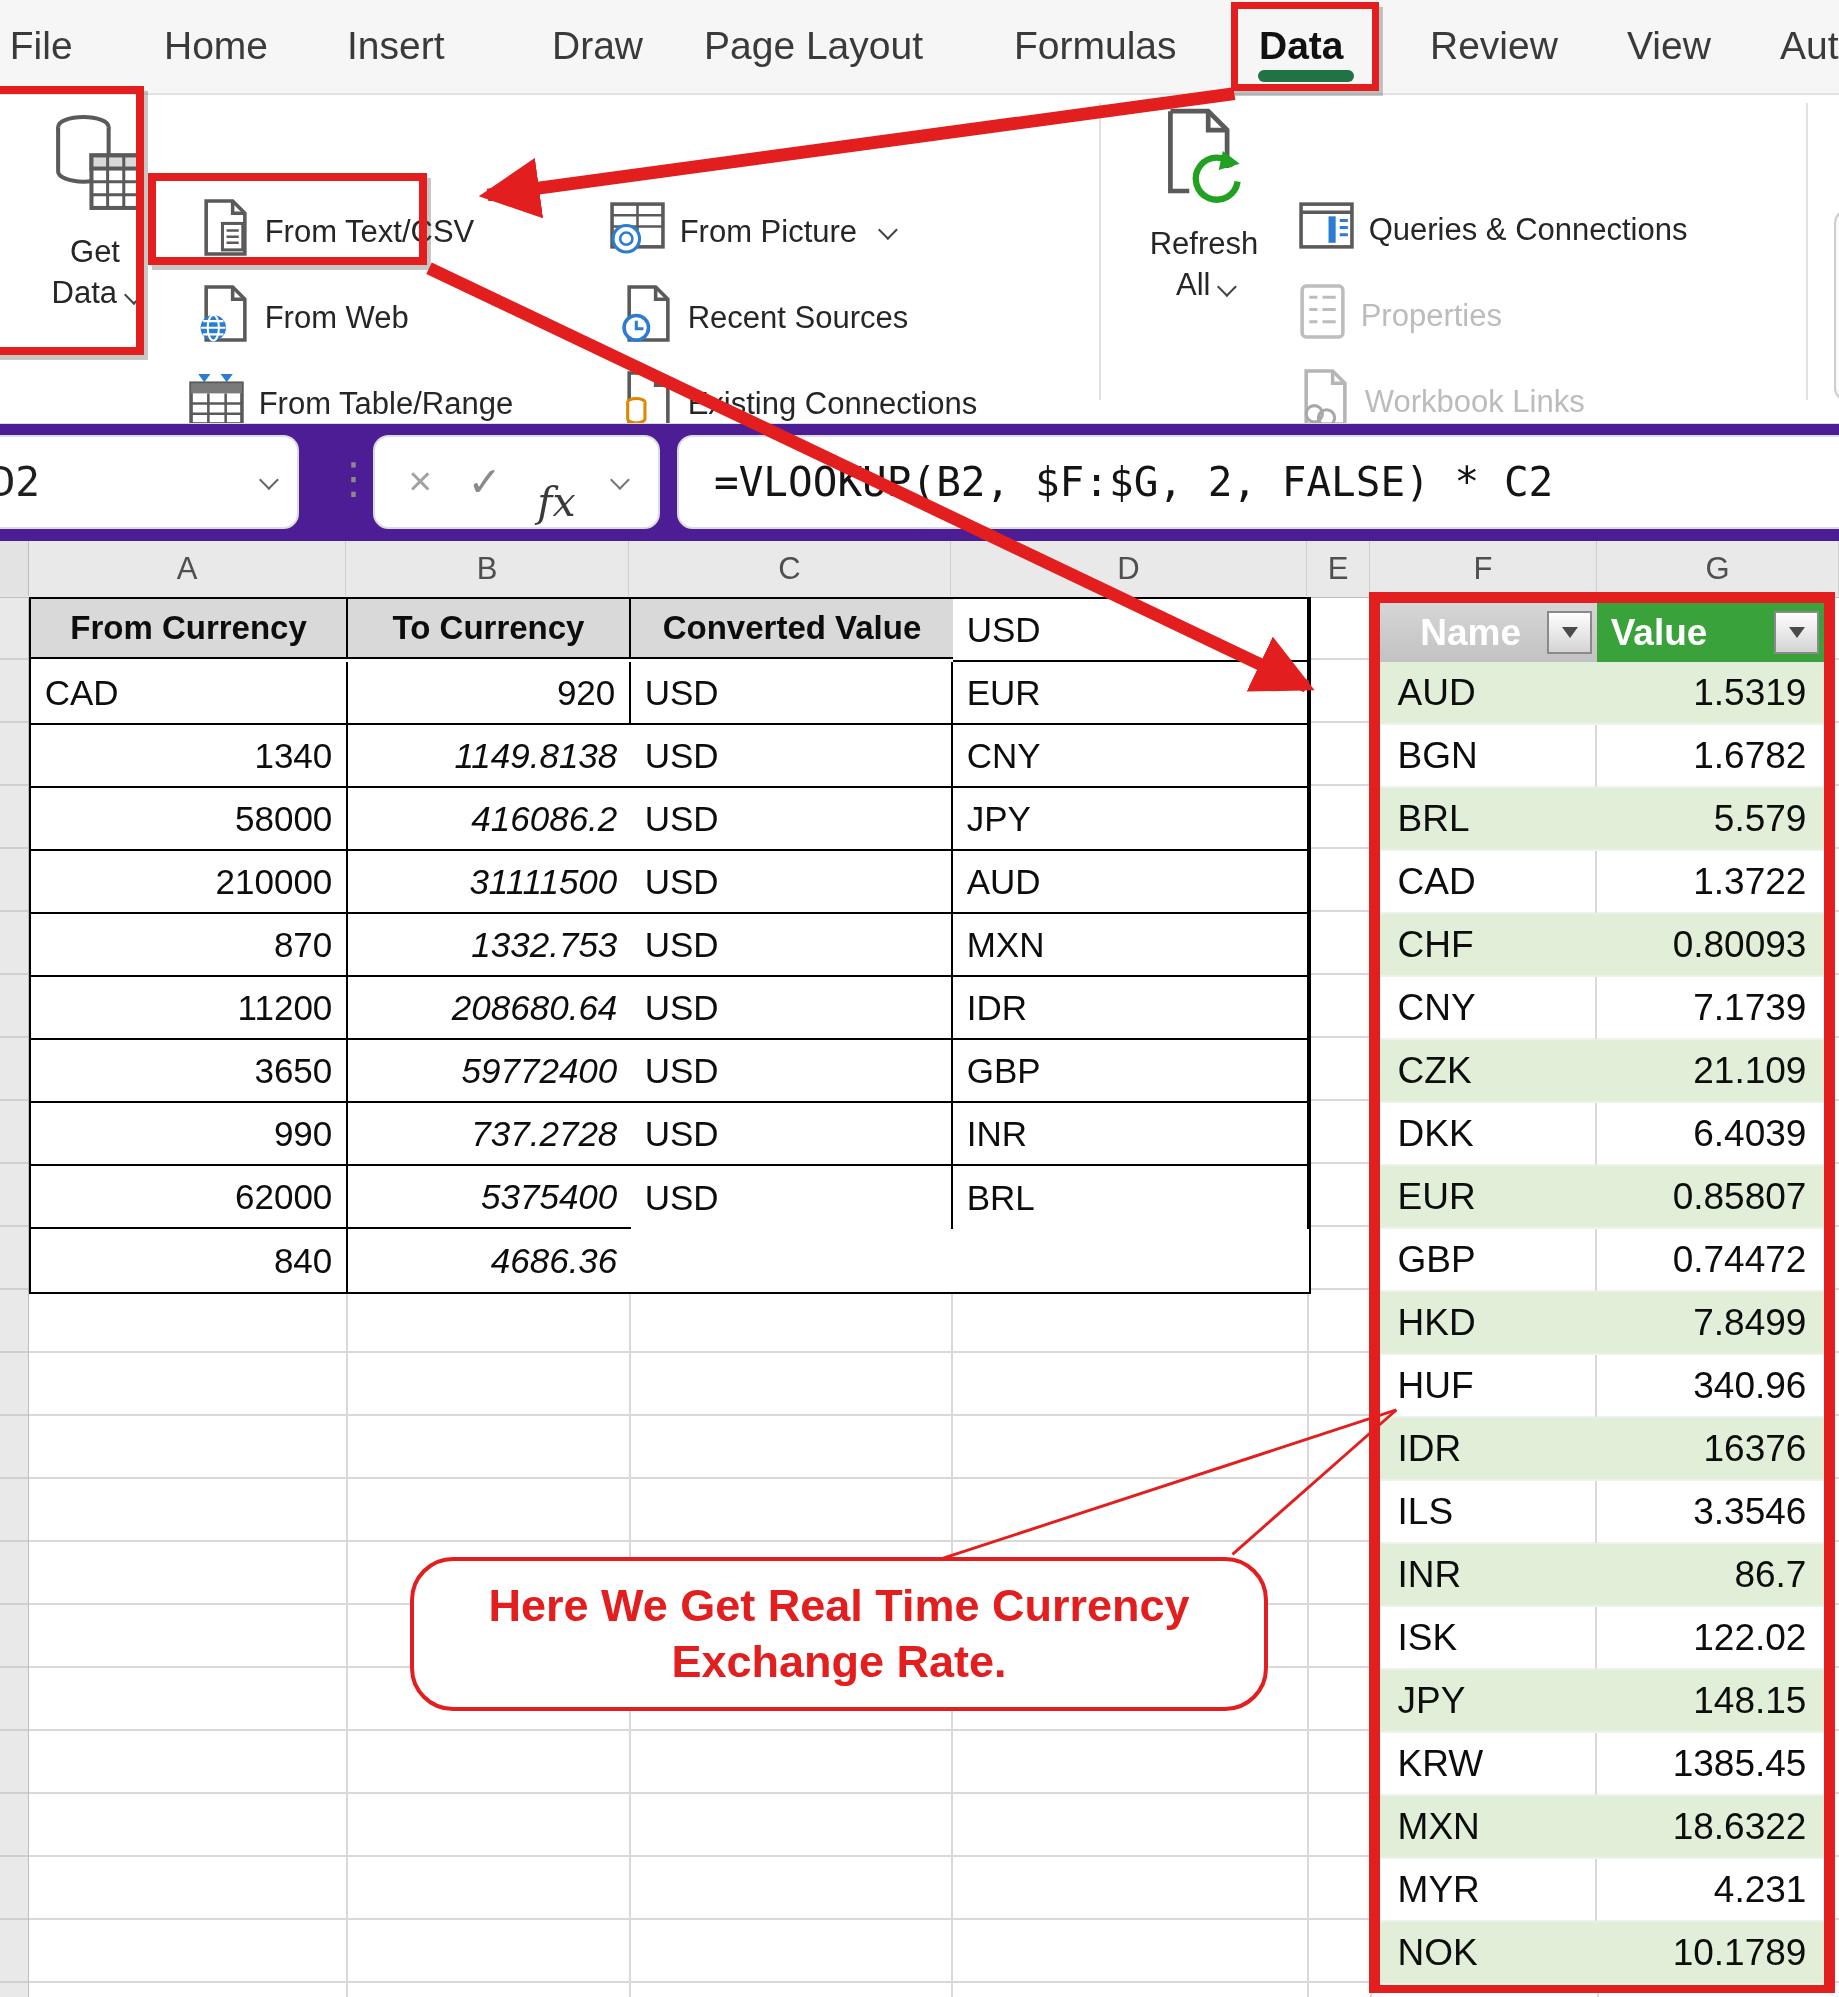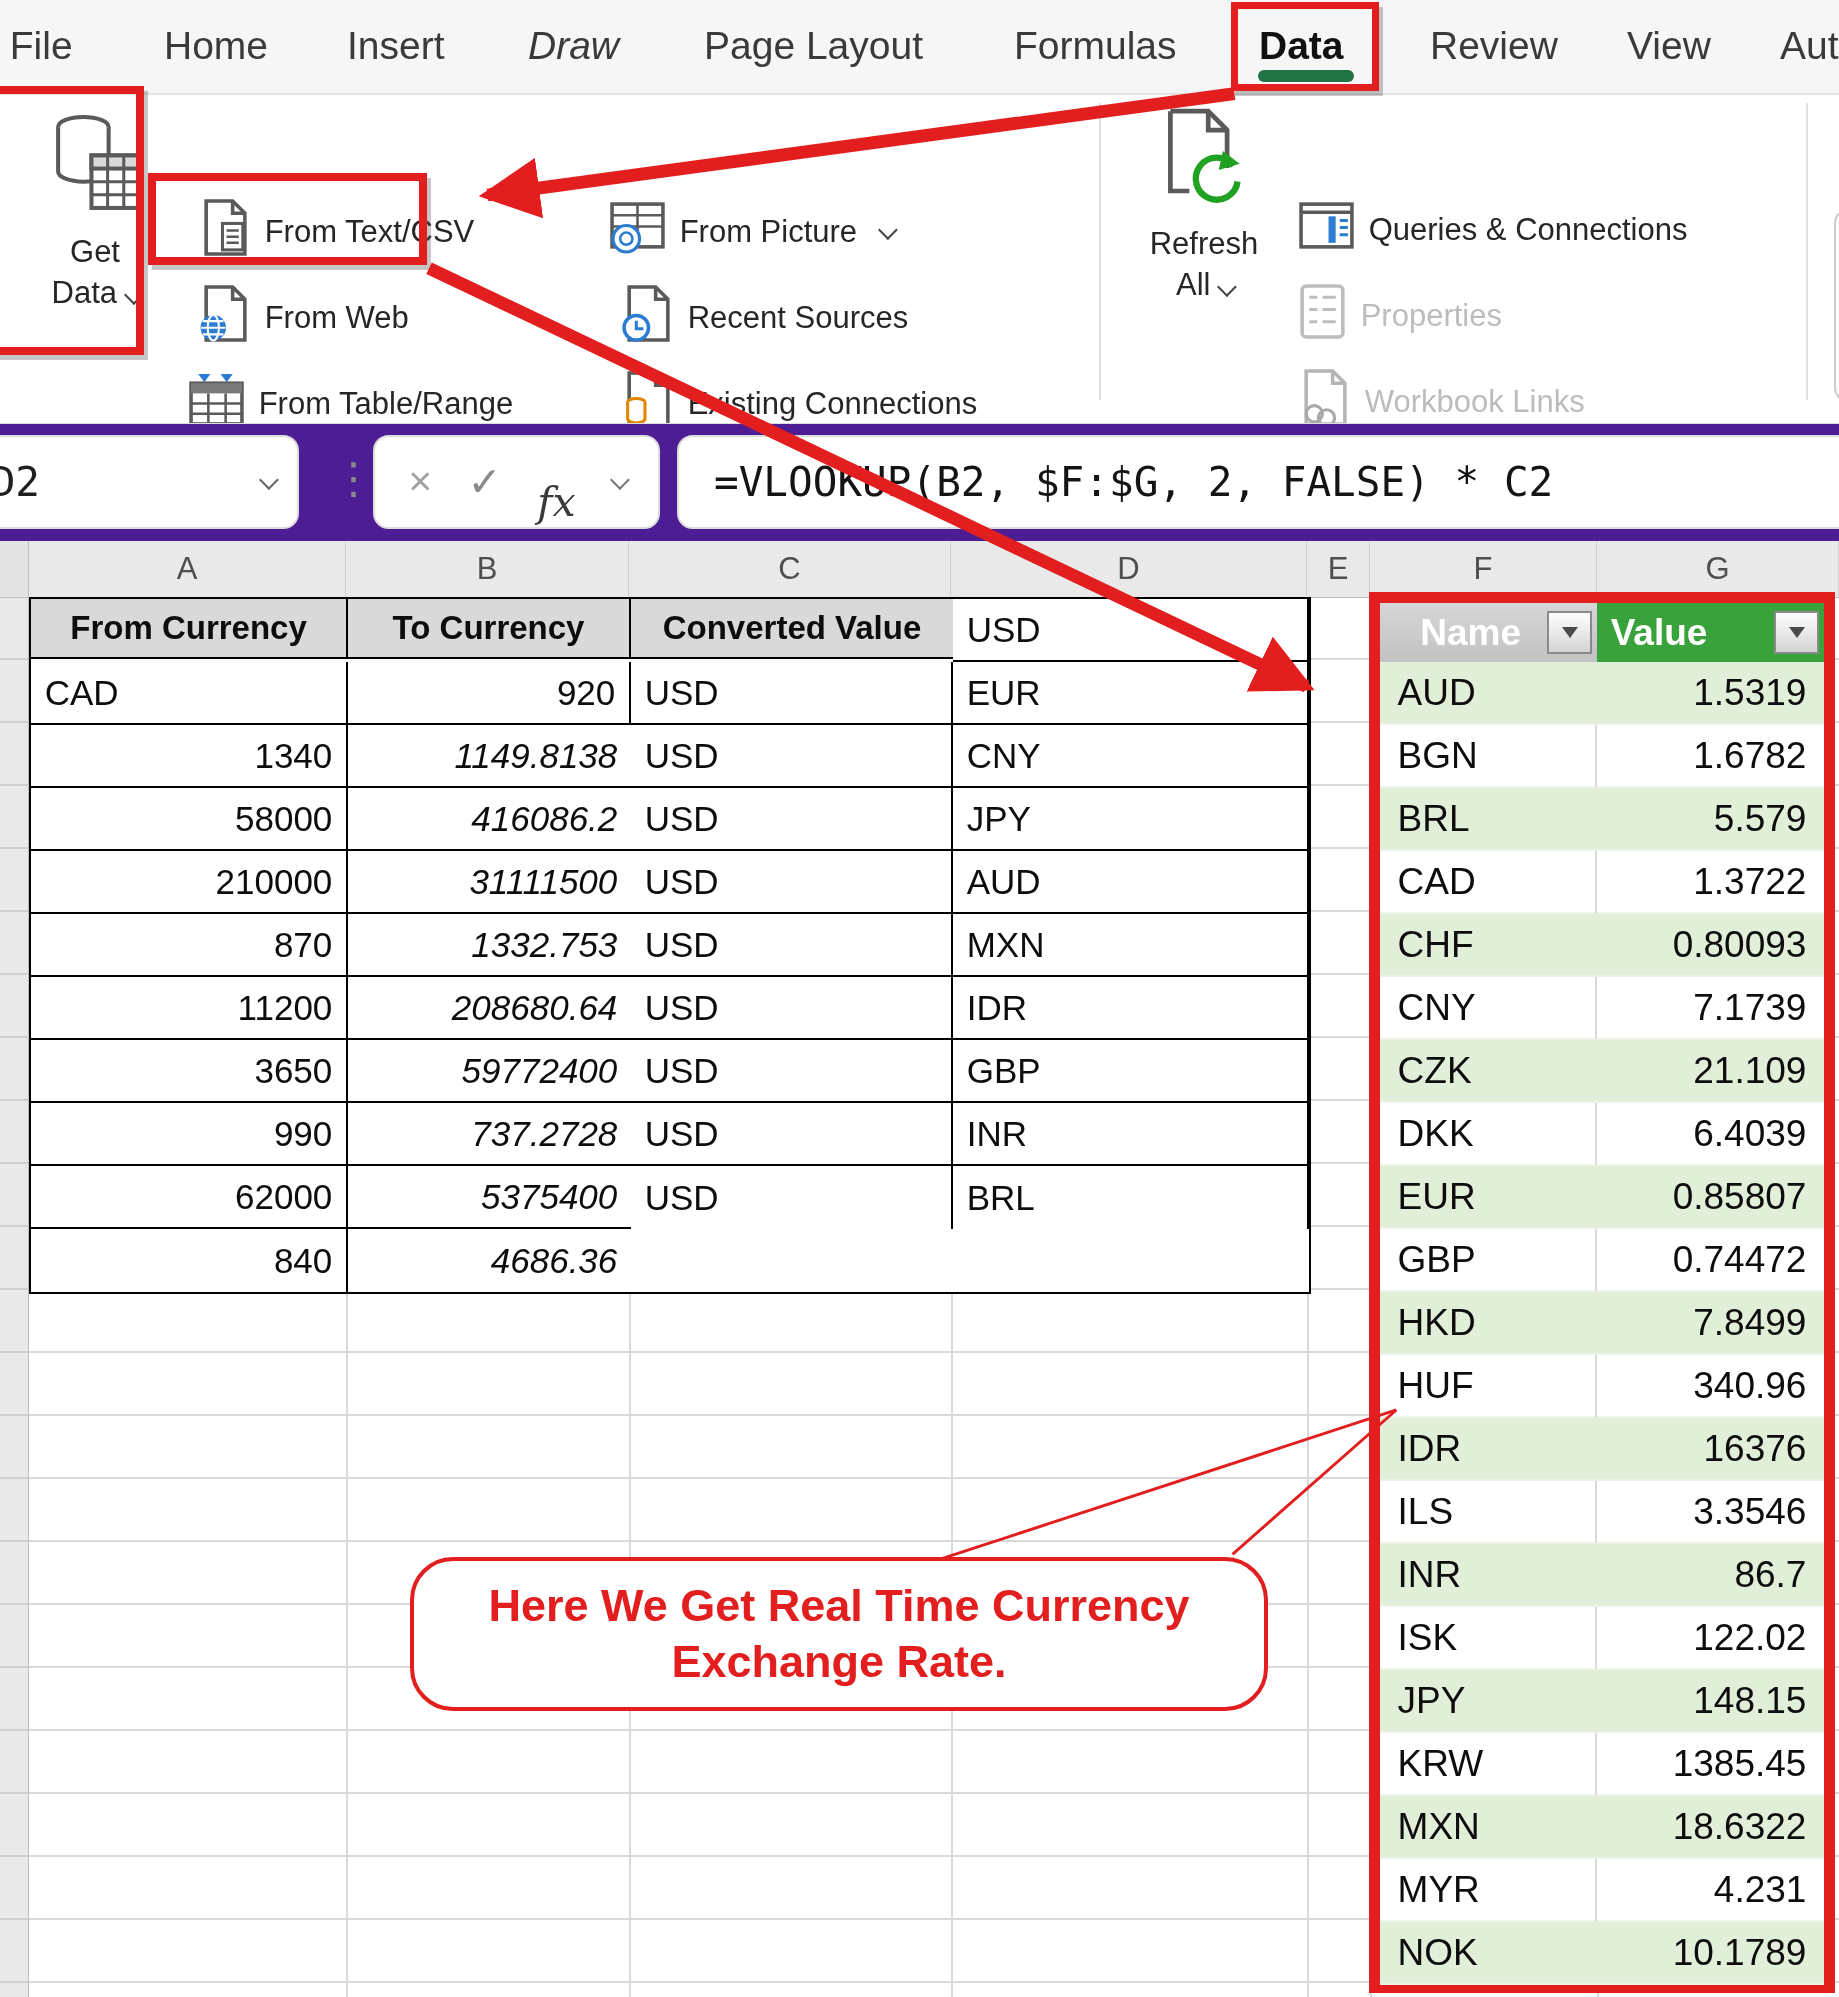--- a/index.html
+++ b/index.html
@@ -114,21 +114,21 @@
 </head>
 <body>
 
 <div id="app">
 
   <div class="tabsrow">
     <div id="tabs-holder">
         <div class="tab" style="left: 9.8px;">File</div>
         <div class="tab" style="left: 164px;">Home</div>
         <div class="tab" style="left: 347px;">Insert</div>
-        <div class="tab" style="left: 528px; font-style: italic;">Draw</div>
+        <div class="tab" style="left: 552px;">Draw</div>
         <div class="tab" style="left: 704px;">Page Layout</div>
         <div class="tab" style="left: 1014px;">Formulas</div>
         <div class="tab sel" style="left: 1259px;">Data</div>
         <div class="tab" style="left: 1430px;">Review</div>
         <div class="tab" style="left: 1627px;">View</div>
         <div class="tab" style="left: 1780px;">Aut</div>
       </div>
   </div>
   <div class="data-underline"></div>
 

